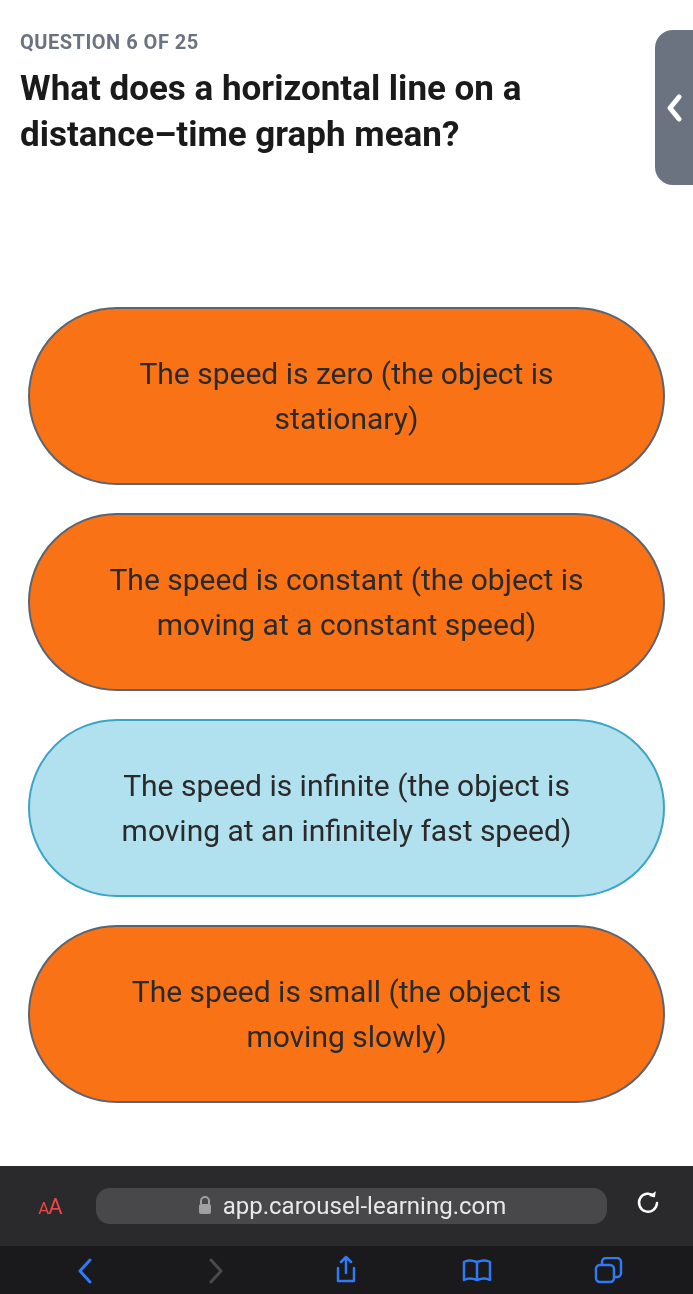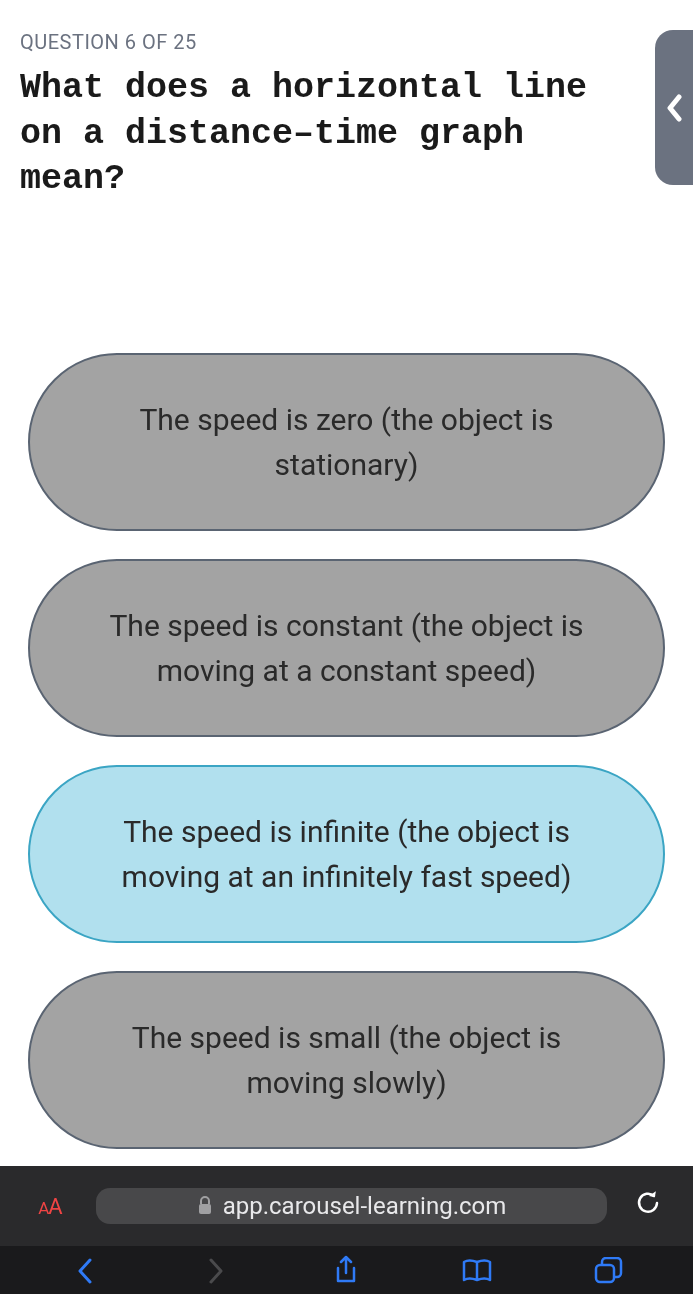--- a/index.html
+++ b/index.html
@@ -14,32 +14,31 @@
       background: #ffffff;
       position: relative;
       overflow: hidden;
     }
     .content {
       padding: 30px 20px 0 20px;
     }
     .question-counter {
       color: #6b7280;
       font-size: 20px;
-      font-weight: 400;
+      font-weight: 700;
       letter-spacing: 0.5px;
       margin-bottom: 12px;
     }
     .question-text {
       color: #1a1a1a;
       font-size: 35px;
       font-weight: 700;
       line-height: 1.3;
       margin-bottom: 150px;
       padding-right: 80px;
-      font-family: Liberation Mono, monospace;
     }
     .side-tab {
       position: absolute;
       right: 0;
       top: 30px;
       width: 38px;
       height: 155px;
       background: #6b7280;
       border-radius: 18px 0 0 18px;
       display: flex;
@@ -56,21 +55,21 @@
       padding: 0 8px;
     }
     .option {
       border: 2px solid #5a6472;
       border-radius: 90px;
       padding: 42px 50px;
       text-align: center;
       font-size: 30px;
       color: #2a2a2a;
       line-height: 1.5;
-      background: #a3a3a3;
+      background: #f97316;
       cursor: pointer;
     }
     .option.selected {
       background: #b1e0ee;
       border-color: #3ba5c4;
     }
     .browser-bar {
       position: absolute;
       bottom: 48px;
       left: 0;

